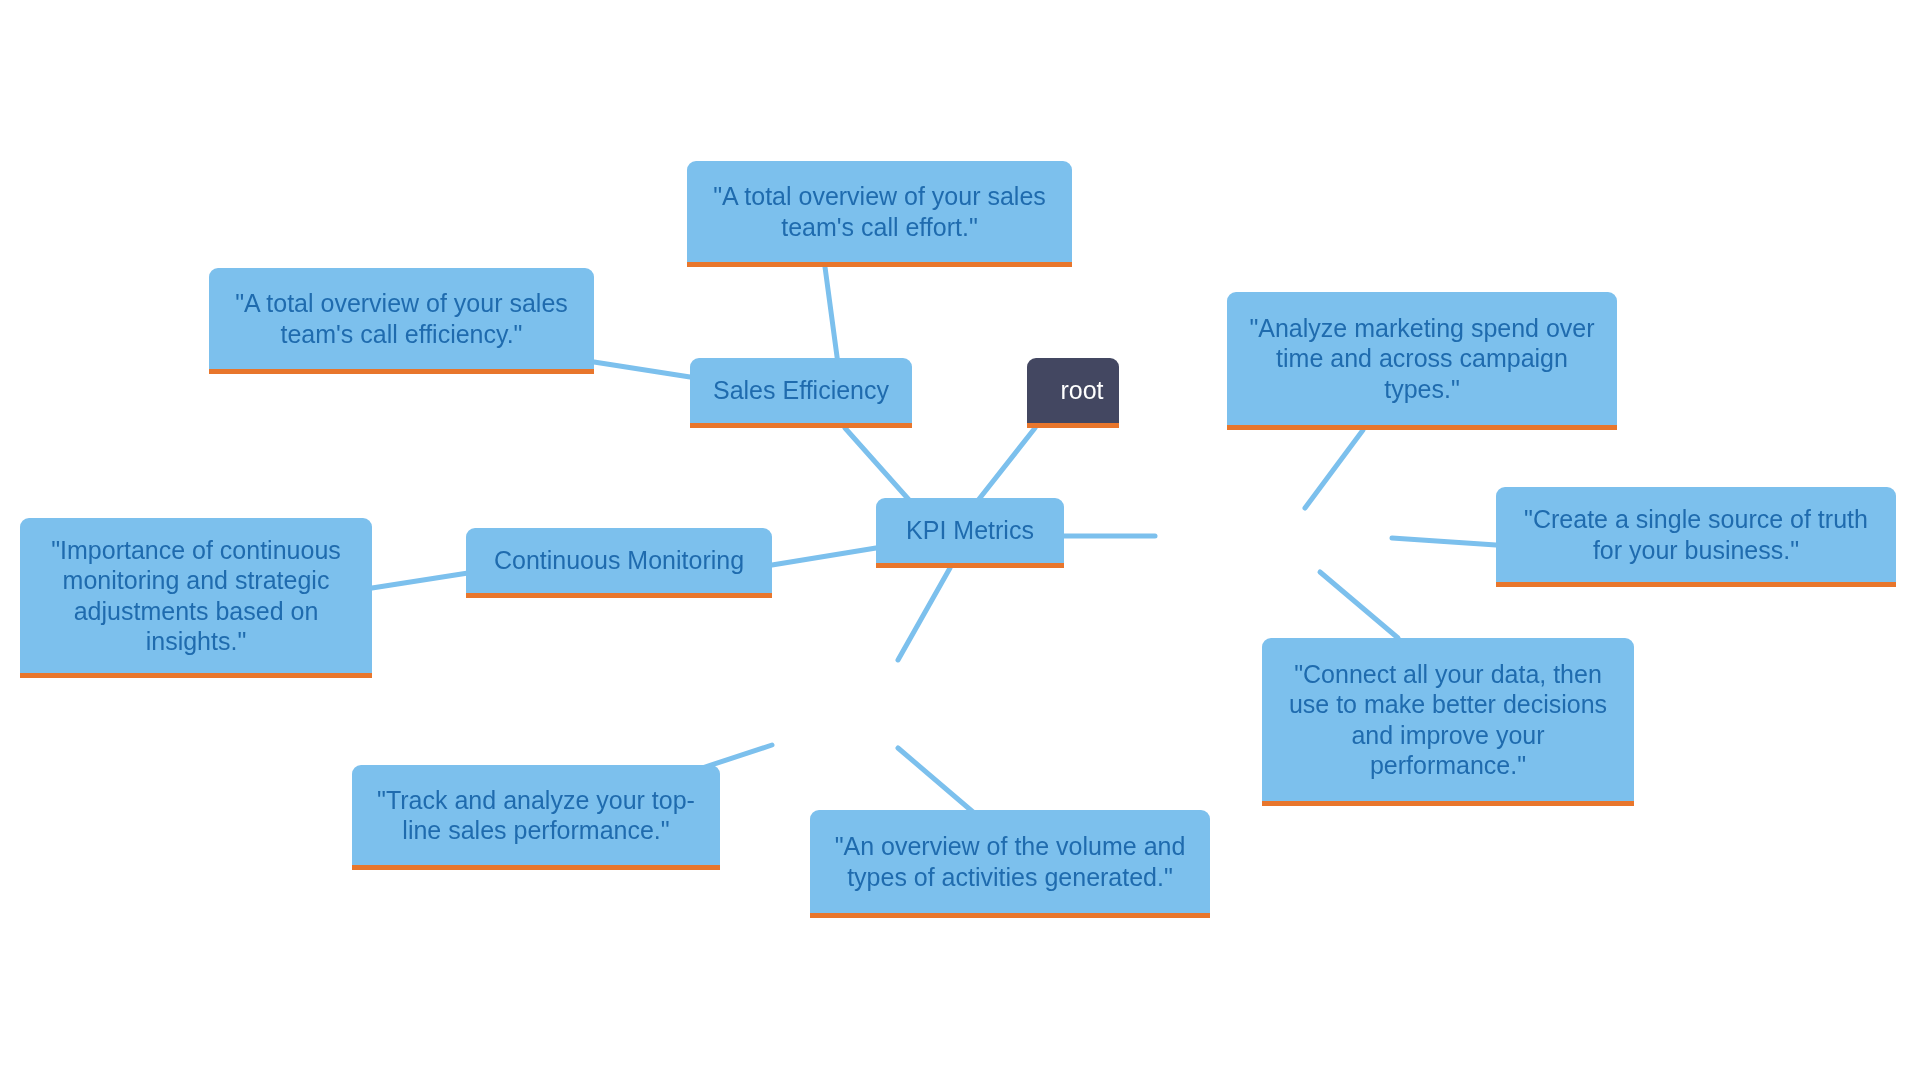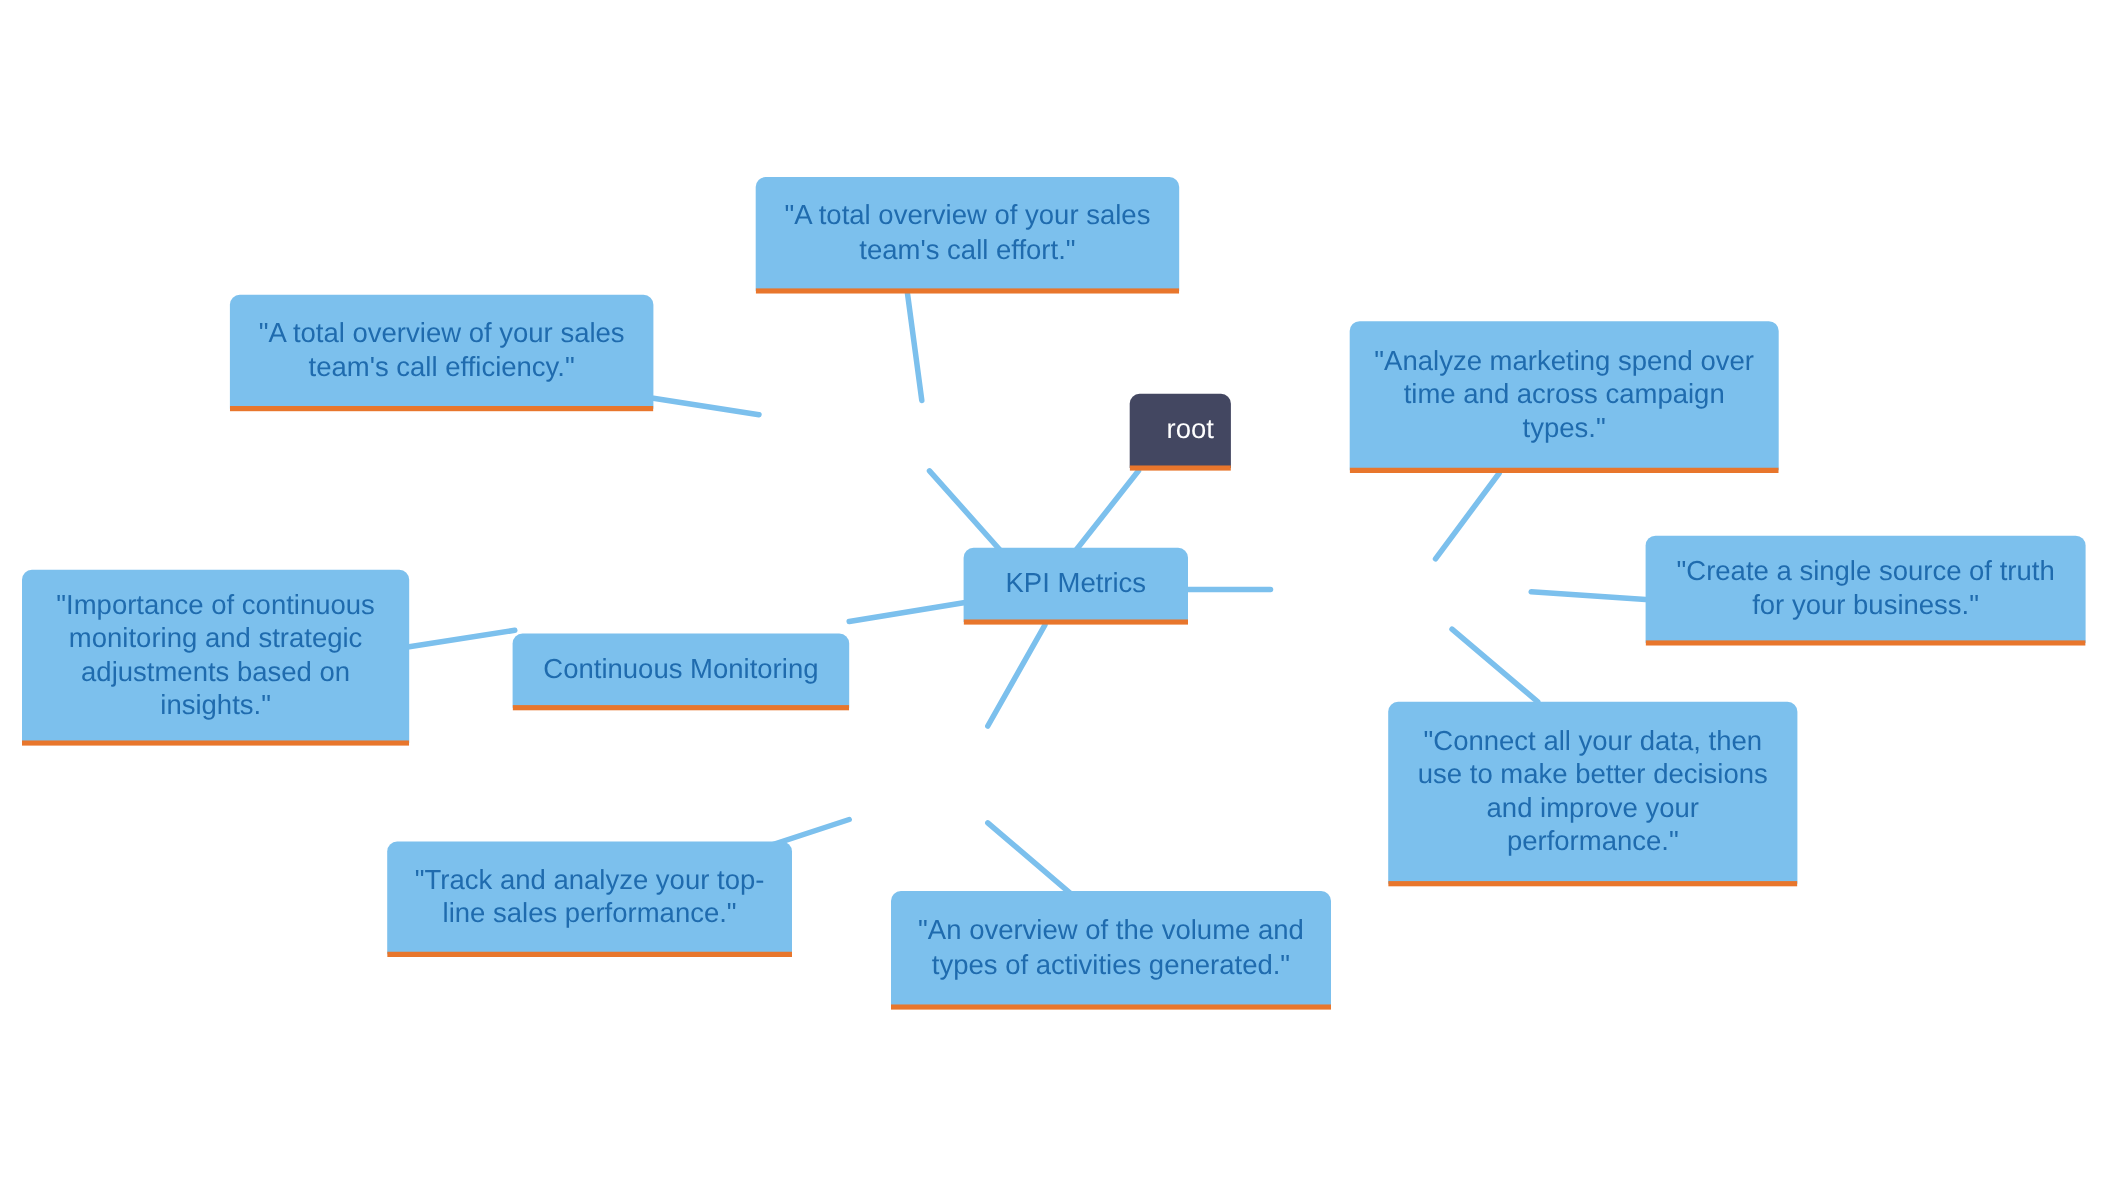--- a/index.html
+++ b/index.html
@@ -78,25 +78,26 @@
       <line x1="468" y1="573" x2="372" y2="588"></line>
 
       <line x1="772" y1="745" x2="690" y2="772"></line>
 
       <line x1="898" y1="748" x2="980" y2="818"></line>
     </g>
   </svg>
 
   <div class="node root" style="left:1027px; top:358px; width:92px; height:70px;padding-left:32px;">root</div>
 
-  <div class="node" style="left:876px; top:498px; width:204px; height:70px;">KPI Metrics</div>
+  <div class="node" style="left:876px; top:498px; width:188px; height:70px;">KPI Metrics</div>
+
+  <div class="node" style="left:690px; top:358px; width:222px; height:70px;">Sales Efficiency</div>
 
 
-
-  <div class="node" style="left:466px; top:528px; width:306px; height:70px;margin-top:48px;">Continuous Monitoring</div>
+  <div class="node" style="left:466px; top:528px; width:306px; height:70px;">Continuous Monitoring</div>
 
 
   <div class="node" style="left:687px; top:161px; width:385px; height:106px;">"A total overview of your sales team's call effort."</div>
 
   <div class="node" style="left:209px; top:268px; width:385px; height:106px;">"A total overview of your sales team's call efficiency."</div>
 
   <div class="node" style="left:1227px; top:292px; width:390px; height:138px;">"Analyze marketing spend over time and across campaign types."</div>
 
   <div class="node" style="left:1496px; top:487px; width:400px; height:100px;">"Create a single source of truth for your business."</div>
 

